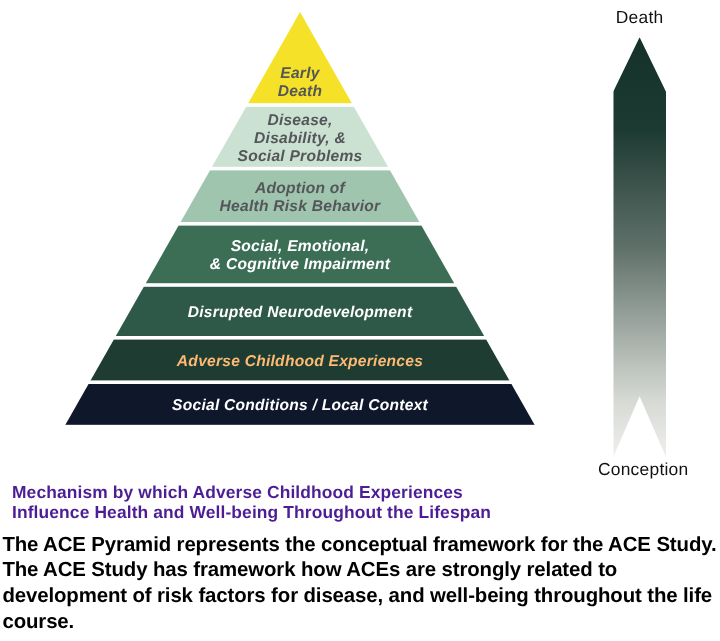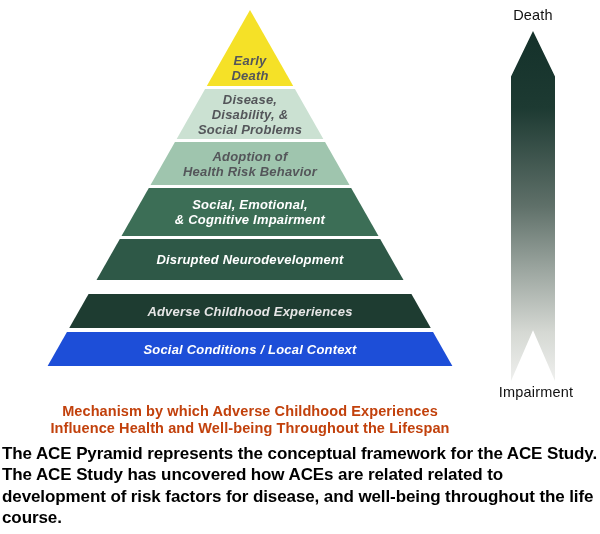--- a/index.html
+++ b/index.html
@@ -24,22 +24,22 @@
   .band-2{top:79px;height:50px;}
   .band-3{top:132px;height:43px;}
   .band-4{top:178px;height:48px;}
   .band-5{top:229px;height:41px;}
   .band-6{top:273px;height:34px;}
   .band-7{top:310px;height:34px;}
   .band-8{top:347px;height:40px;}
   
   .caption{
     position:absolute;left:10px;top:403px;width:480px;
-    text-align:center;font-size:14.5px;line-height:17px;font-weight:600;
-    color:#c2410c;white-space:pre-line;letter-spacing:.1px;
+    font-size:14.5px;line-height:17px;font-weight:600;
+    color:#4c1d95;white-space:pre-line;letter-spacing:.1px;
   }
   
   .arrow-top-label,.arrow-bottom-label{
     position:absolute;width:110px;text-align:center;color:#111111;
     font-size:14.5px;letter-spacing:.2px;
   }
   .arrow-top-label{left:478px;top:7px;}
   .arrow-bottom-label{left:481px;top:384px;}
   .lifespan-arrow{
     position:absolute;left:511px;top:31px;width:44px;height:350px;
@@ -62,26 +62,26 @@
     <div class="band band-1" style="background-color: rgb(245, 225, 39); color: rgb(84, 86, 90);">Early
 Death</div>
     <div class="band band-2" style="background-color: rgb(203, 225, 210); color: rgb(84, 86, 90);">Disease,
 Disability, &amp;
 Social Problems</div>
     <div class="band band-3" style="background-color: rgb(159, 197, 174); color: rgb(84, 86, 90);">Adoption of
 Health Risk Behavior</div>
     <div class="band band-4" style="background-color: rgb(60, 110, 86); color: rgb(255, 255, 255);">Social, Emotional,
 &amp; Cognitive Impairment</div>
     <div class="band band-5" style="background-color: rgb(46, 88, 71); color: rgb(255, 255, 255); text-align: right;">Disrupted Neurodevelopment</div>
-    <div class="band band-6" style="background-color: rgb(30, 60, 49); color: #e5e5e5; margin-top: 11px;">Adverse Childhood Experiences</div>
-    <div class="band band-7" style="background-color: #1d4ed8; color: rgb(255, 255, 255); margin-top: 12px;">Social Conditions / Local Context</div>
+    <div class="band band-6" style="background-color: rgb(30, 60, 49); color: #fdba74;">Adverse Childhood Experiences</div>
+    <div class="band band-7" style="background-color: #0f172a; color: rgb(255, 255, 255);">Social Conditions / Local Context</div>
   </div>
 
   <div class="caption">Mechanism by which Adverse Childhood Experiences
 Influence Health and Well-being Throughout the Lifespan</div>
 
   <div class="arrow-top-label">Death</div>
   <div class="lifespan-arrow" style="background: linear-gradient(rgb(20, 49, 42) 0%, rgb(29, 58, 50) 22%, rgb(95, 112, 105) 50%, rgb(155, 165, 159) 68%, rgb(213, 216, 211) 86%, rgb(239, 240, 238) 100%);"></div>
-  <div class="arrow-bottom-label">Impairment</div>
+  <div class="arrow-bottom-label">Conception</div>
 
-  <p class="description">The ACE Pyramid represents the conceptual framework for the ACE Study. The ACE Study has uncovered how ACEs are related related to development of risk factors for disease, and well-being throughout the life course.</p>
+  <p class="description">The ACE Pyramid represents the conceptual framework for the ACE Study. The ACE Study has framework how ACEs are strongly related to development of risk factors for disease, and well-being throughout the life course.</p>
 
 </div>
 
 </body></html>

